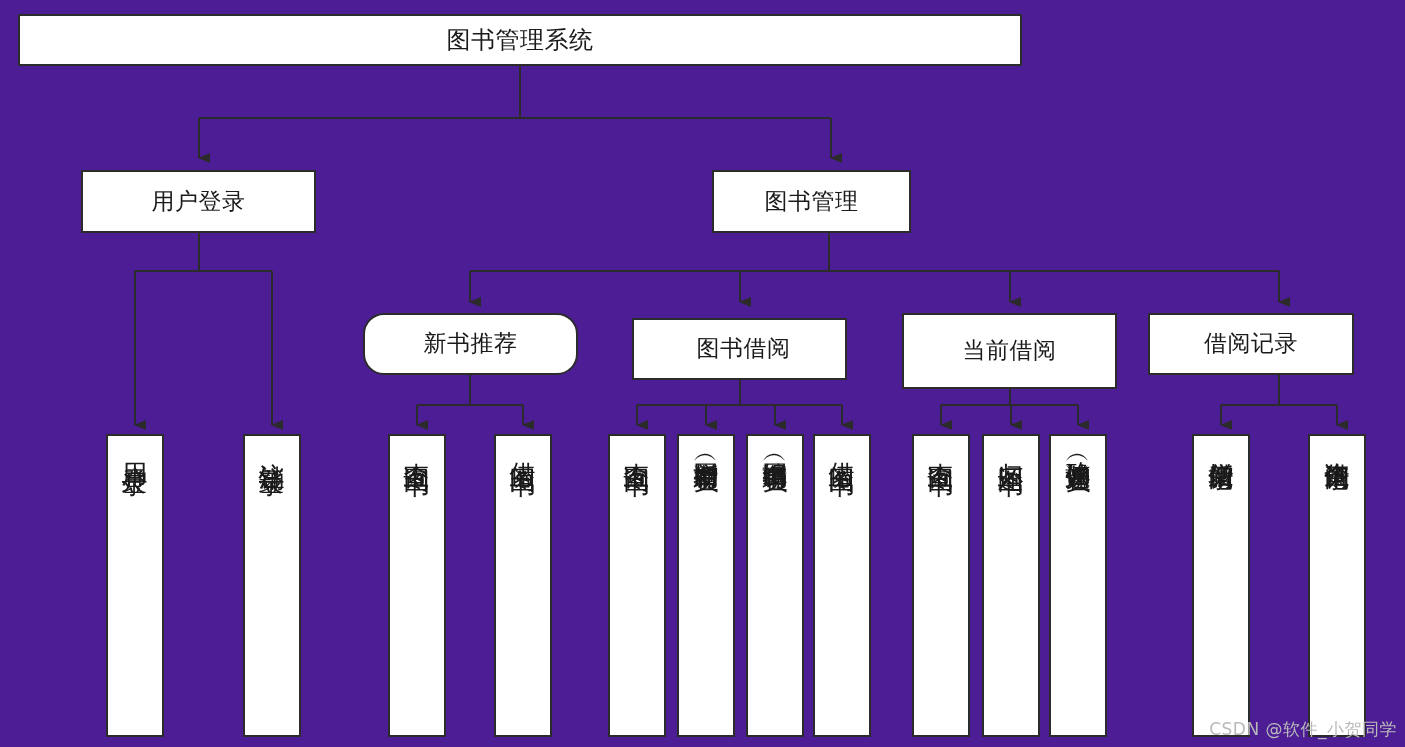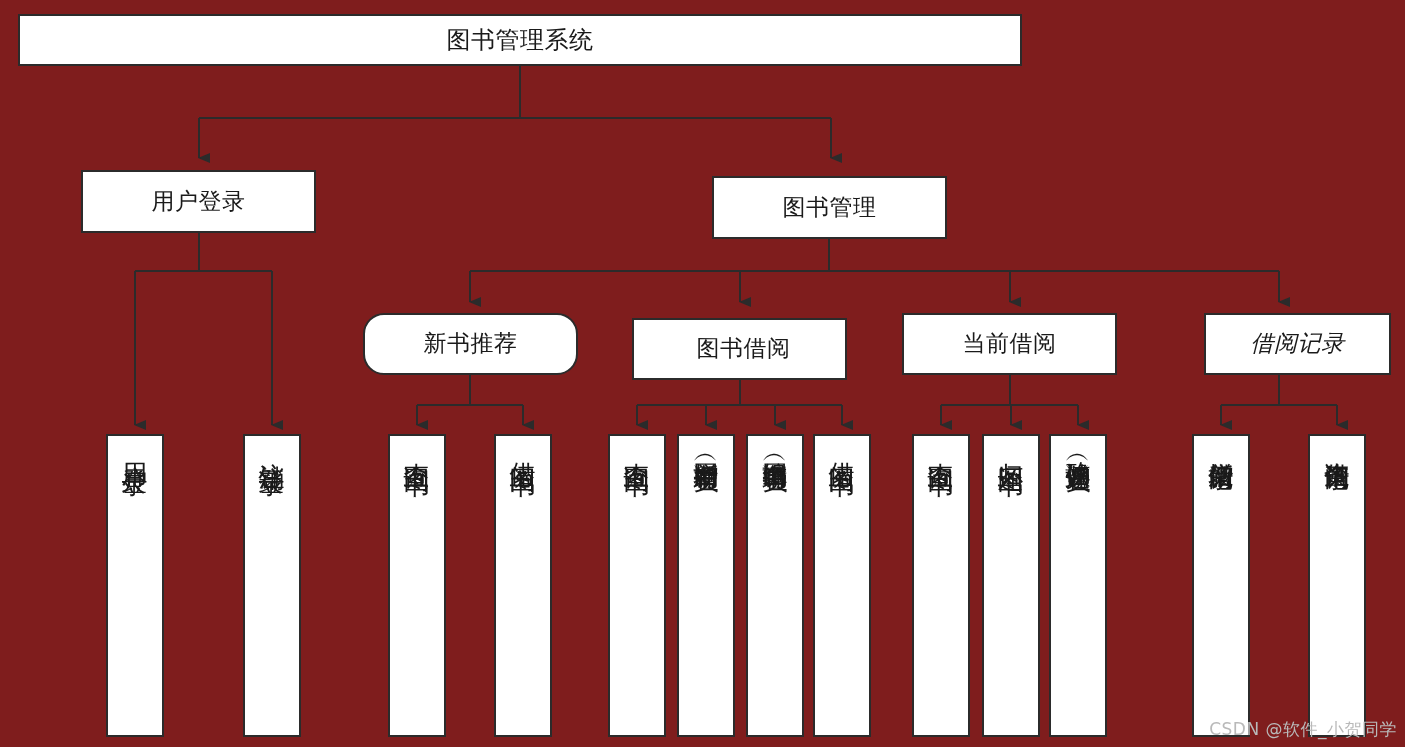--- a/index.html
+++ b/index.html
@@ -7,21 +7,21 @@
     padding: 0;
     background: #ffffff;
   }
   body {
     font-family: "DejaVu Sans", "Liberation Sans", sans-serif;
   }
   #canvas {
     position: relative;
     width: 1405px;
     height: 747px;
-    background: #7f1d1d;
+    background: #4c1d95;
     overflow: hidden;
   }
   #wires {
     position: absolute;
     left: 0;
     top: 0;
     width: 1405px;
     height: 747px;
     pointer-events: none;
   }
@@ -135,34 +135,34 @@
     </g>
   </svg>
 
   <div class="node h root" style="left:18px; top:14px; width:1004px; height:52px;">
     <span class="lbl">图书管理系统</span>
   </div>
 
   <div class="node h" style="left:81px; top:170px; width:235px; height:63px;">
     <span class="lbl">用户登录</span>
   </div>
-  <div class="node h" style="left:712px; top:176px; width:235px; height:63px;">
+  <div class="node h" style="left:712px; top:170px; width:199px; height:63px;">
     <span class="lbl">图书管理</span>
   </div>
 
   <div class="node h" style="left:363px; top:313px; width:215px; height:62px;border-radius:21px;">
     <span class="lbl">新书推荐</span>
   </div>
   <div class="node h" style="left:632px; top:318px; width:215px; height:62px;padding-left:8px;">
     <span class="lbl">图书借阅</span>
   </div>
-  <div class="node h" style="left:902px; top:313px; width:215px; height:62px;">
+  <div class="node h" style="left:902px; top:313px; width:215px; height:76px;">
     <span class="lbl">当前借阅</span>
   </div>
-  <div class="node h" style="left:1204px; top:313px; width:187px; height:62px;font-style:italic;">
+  <div class="node h" style="left:1148px; top:313px; width:206px; height:62px;">
     <span class="lbl">借阅记录</span>
   </div>
 
   <div class="node v" style="left:106px; top:434px; width:58px; height:303px;">
     <span class="lbl">用户登录</span>
   </div>
   <div class="node v" style="left:243px; top:434px; width:58px; height:303px;">
     <span class="lbl">注销登录</span>
   </div>
 

